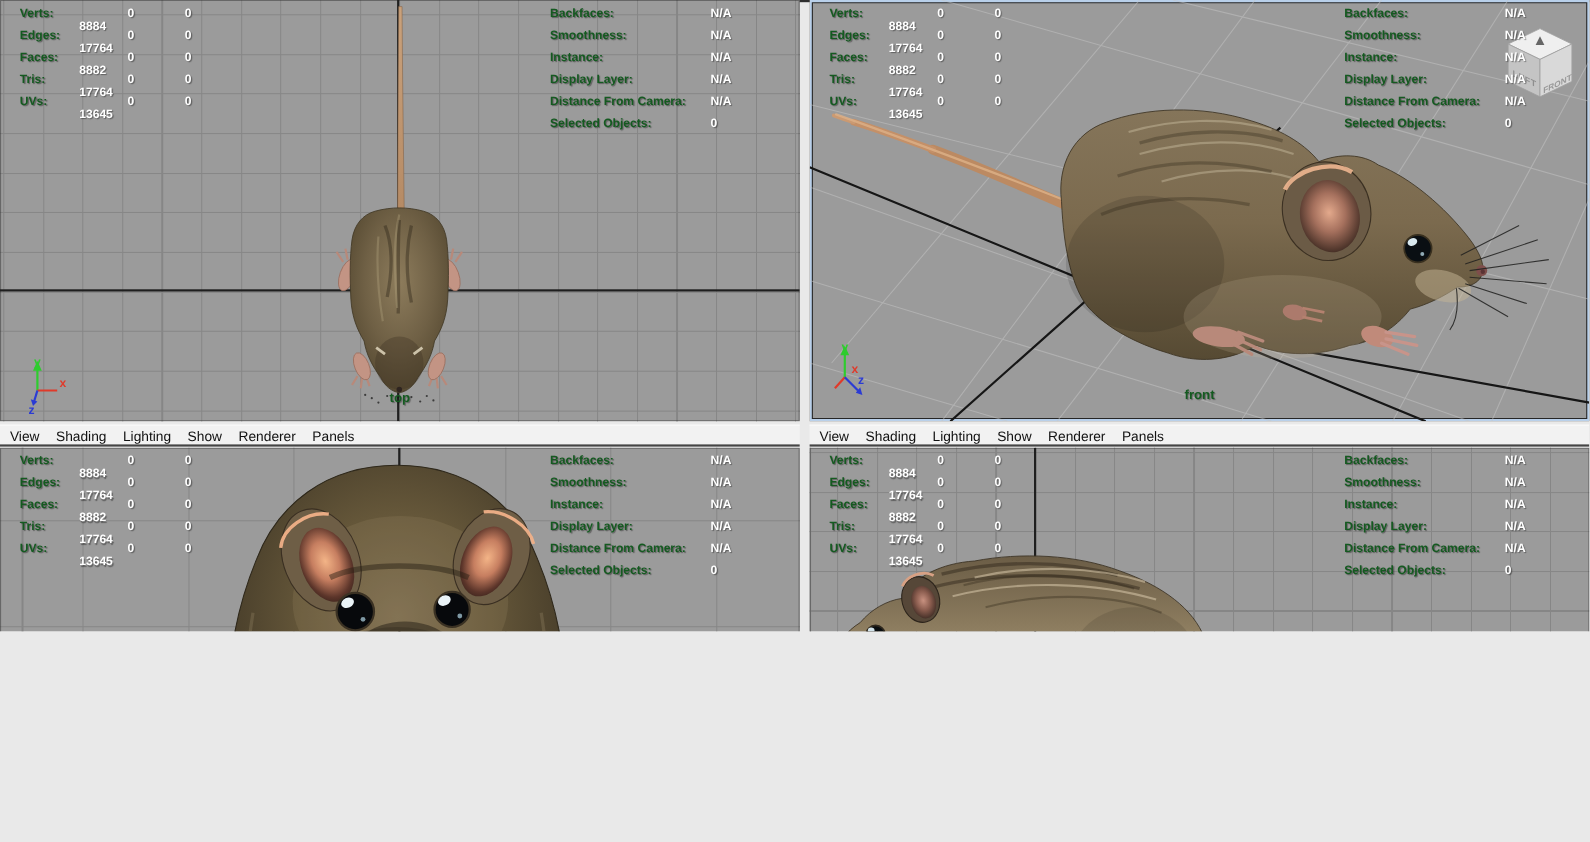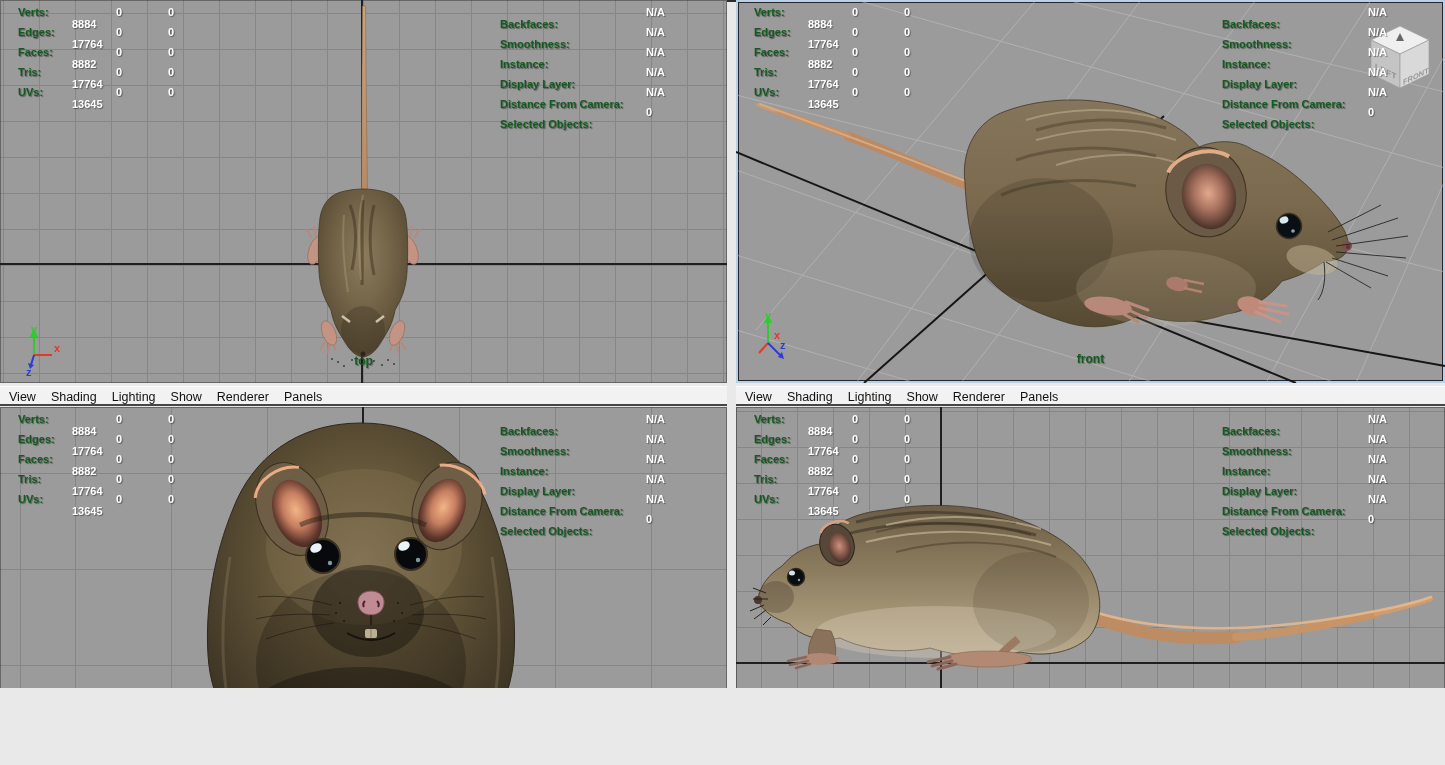--- a/index.html
+++ b/index.html
@@ -1,17 +1,17 @@
 <!DOCTYPE html>
 <html><head>
 <meta charset="utf-8">
 <style>
   * { margin:0; padding:0; box-sizing:border-box; }
   body { background:#e9e9e9; font-family:"Liberation Sans", sans-serif; }
-  .canvas { position:relative; width:1445px; height:688px; background:#e9e9e9; overflow:hidden; }
+  .canvas { position:relative; width:1445px; height:574px; background:#e9e9e9; overflow:hidden; }
   .top-strip { position:absolute; left:0; top:0; width:1445px; height:2px; background:#2e2e2e; }
 
   .vp { position:absolute; overflow:hidden; background-color:#9b9b9b; box-shadow: inset 0 0 0 1px rgba(40,40,40,.45); }
   .vp-ortho36 {
     background-image:
       repeating-linear-gradient(to right, #868686 0 1px, transparent 1px 36px),
       repeating-linear-gradient(to bottom, #868686 0 1px, transparent 1px 36px);
   }
   .vp-ortho96 {
     background-image:
@@ -29,21 +29,21 @@
 
   .rat-svg, .grid-svg { position:absolute; left:0; top:0; }
 
   
   .hud-left  { position:absolute; left:0; top:4px; width:230px; }
   .hud-right { position:absolute; left:500px; top:4px; width:235px; }
   .vp-right .hud-right { left:486px; }
   .hud-row { position:relative; height:20px; font-size:11px; font-weight:bold;
              text-shadow:1px 1px 1px rgba(0,0,0,.4); white-space:nowrap; }
   .hl { position:absolute; left:18px; top:2px; color:#145a20; }
-  .hud-right .hl { left:0;margin-top:12px; }
+  .hud-right .hl { left:0; }
   .hv { position:absolute; top:2px; color:#ffffff; }
   .c0 { left:72px;margin-top:12px; } .c1 { left:116px; } .c2 { left:168px; }
   .hud-right .hv { left:146px; }
 
   .view-label { position:absolute; left:50%; transform:translateX(-50%);
                 font-size:12px; font-weight:bold; color:#145a20;
                 text-shadow:1px 1px 1px rgba(0,0,0,.35); }
 
   .gizmo { position:absolute; left:18px; }
 

